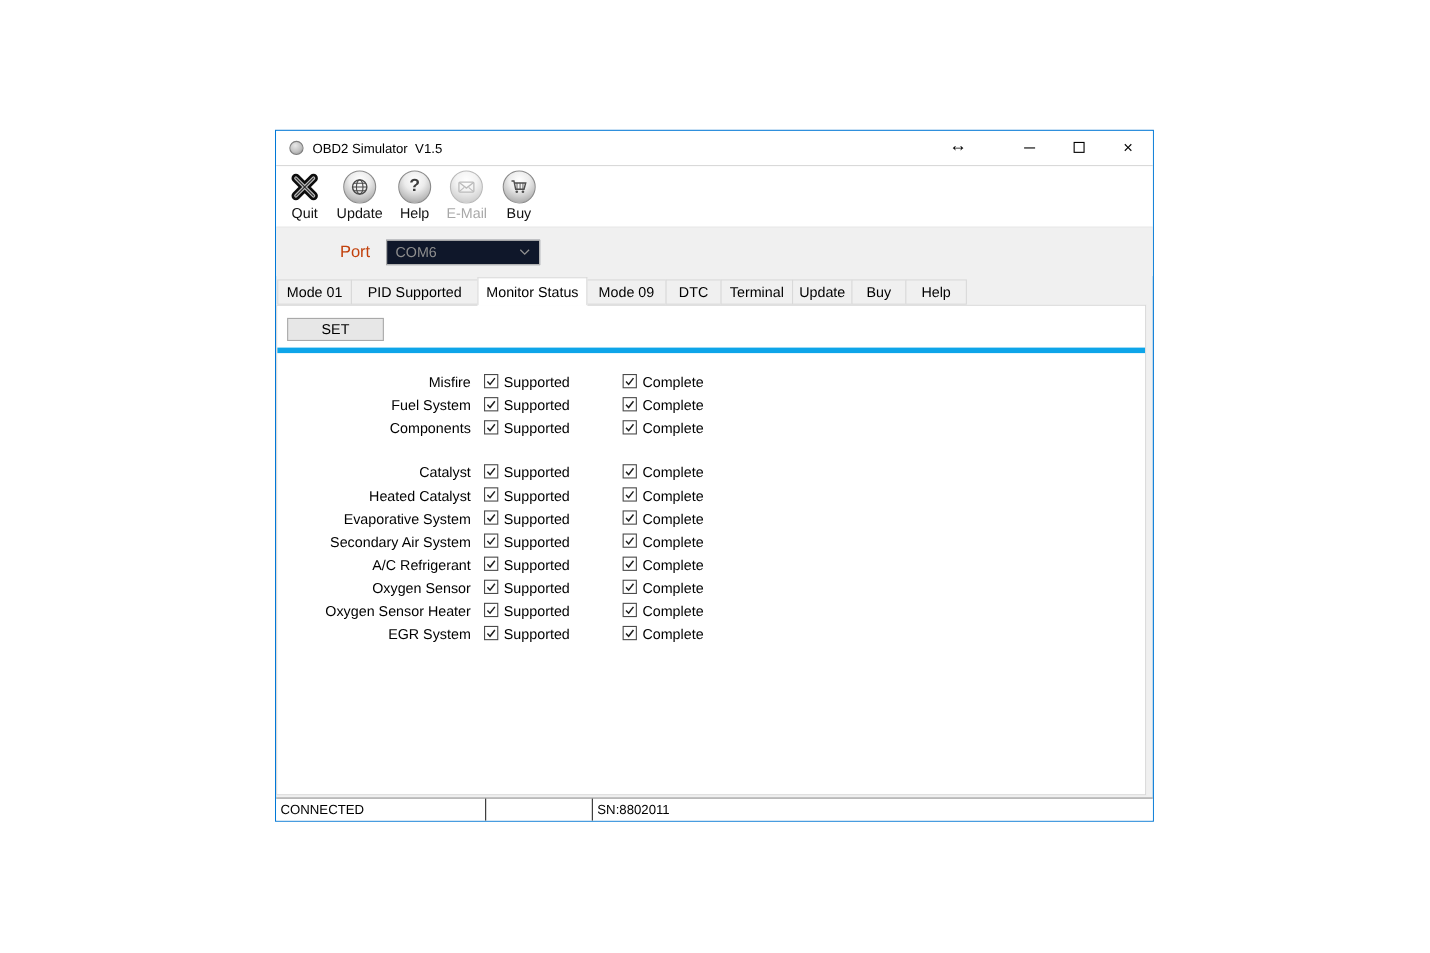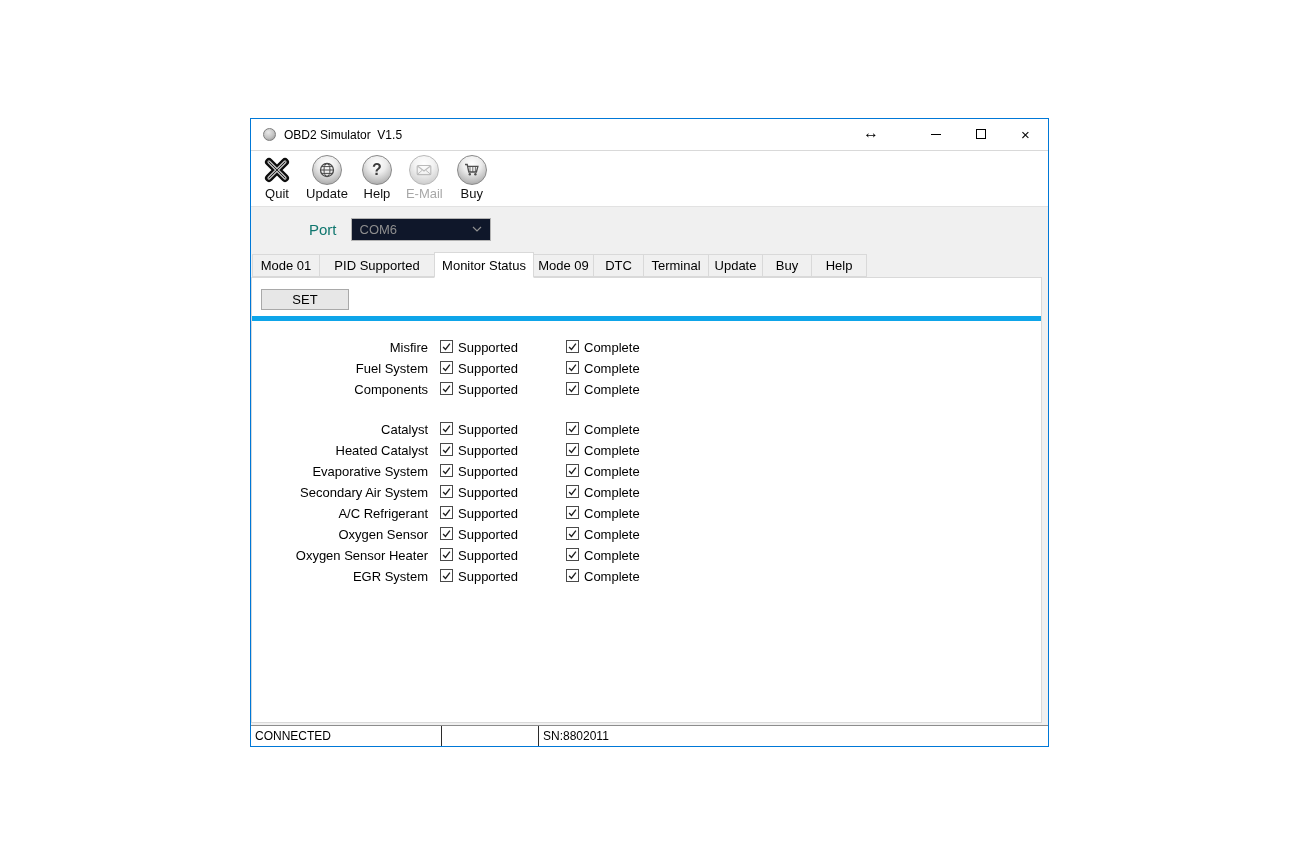--- a/index.html
+++ b/index.html
@@ -32,34 +32,34 @@
   .tbtn.disabled .tbtn-label { color:#a8a8a8; }
   .tbtn.disabled .sphere { opacity:.6; }
   .sphere { width:30px; height:30px; border-radius:50%;
     background:radial-gradient(circle at 50% 28%, #ffffff 0%, #ececec 38%, #bdbdbd 72%, #8f8f8f 100%);
     border:1px solid #8a8a8a; display:flex; align-items:center; justify-content:center; }
   .quit-x { width:30px; height:30px; }
   .qmark { font-size:16px; font-weight:bold; color:#3c3c3c; }
 
   
   .port-row { height:44px; background:#f0f0f0; display:flex; align-items:center; flex:0 0 auto; }
-  .port-label { font-size:15px; color:#0f766e; margin-left:58px; }
+  .port-label { font-size:15px; color:#c2410c; margin-left:58px; }
   .combo { margin-left:14px; width:140px; height:23px; background:#0f172a; border:1px solid #b3b3b3;
     display:flex; align-items:center; justify-content:space-between; padding:0 8px; }
   .combo-value { font-size:13px; color:#8e8e8e; }
 
   
   .tabstrip { height:26px; display:flex; align-items:flex-end; padding-left:1px; position:relative; z-index:2; flex:0 0 auto; }
   .tab { height:23px; line-height:21px; background:#f0f0f0; border:1px solid #d9d9d9; margin-left:-1px;
     font-size:13px; color:#000; text-align:center; }
   .tab:first-child { margin-left:0; }
   .tab.active { height:26px; line-height:25px; background:#ffffff; border-bottom:1px solid #ffffff;
     margin-bottom:-1px; position:relative; z-index:3; }
   .tab:nth-child(1){width:68px} .tab:nth-child(2){width:116px} .tab:nth-child(3){width:100px}
-  .tab:nth-child(4){width:61px} .tab:nth-child(5){width:51px} .tab:nth-child(6){width:66px}
+  .tab:nth-child(4){width:73px} .tab:nth-child(5){width:51px} .tab:nth-child(6){width:66px}
   .tab:nth-child(7){width:55px} .tab:nth-child(8){width:50px} .tab:nth-child(9){width:56px}
 
   
   .panel { flex:1 1 auto; background:#ffffff; border:1px solid #d9d9d9; margin-right:6px; overflow:hidden; }
   .set-strip { height:43px; border-bottom:5px solid #0ea5e9; position:relative; }
   .set-btn { position:absolute; left:9px; top:11px; width:88px; height:21px;
     background:#e7e7e7; border:1px solid #a9a9a9; font-size:13px; color:#000;
     display:flex; align-items:center; justify-content:center; font-family:"Liberation Sans", sans-serif; }
 
   .rows-area { padding-top:16px; }

